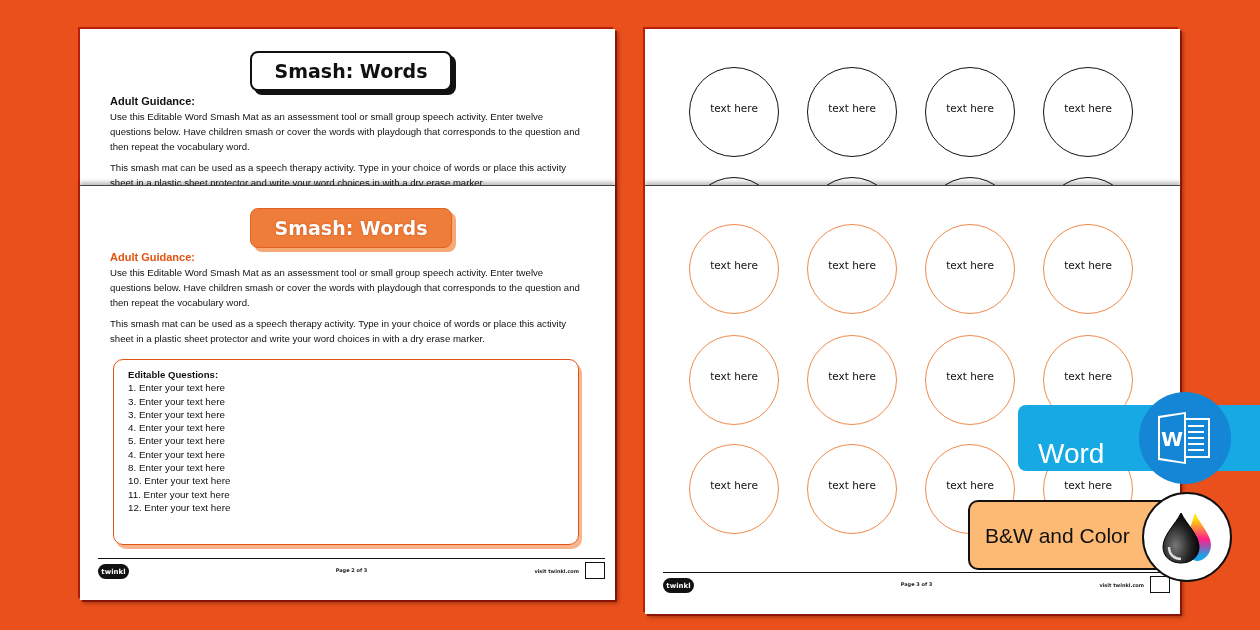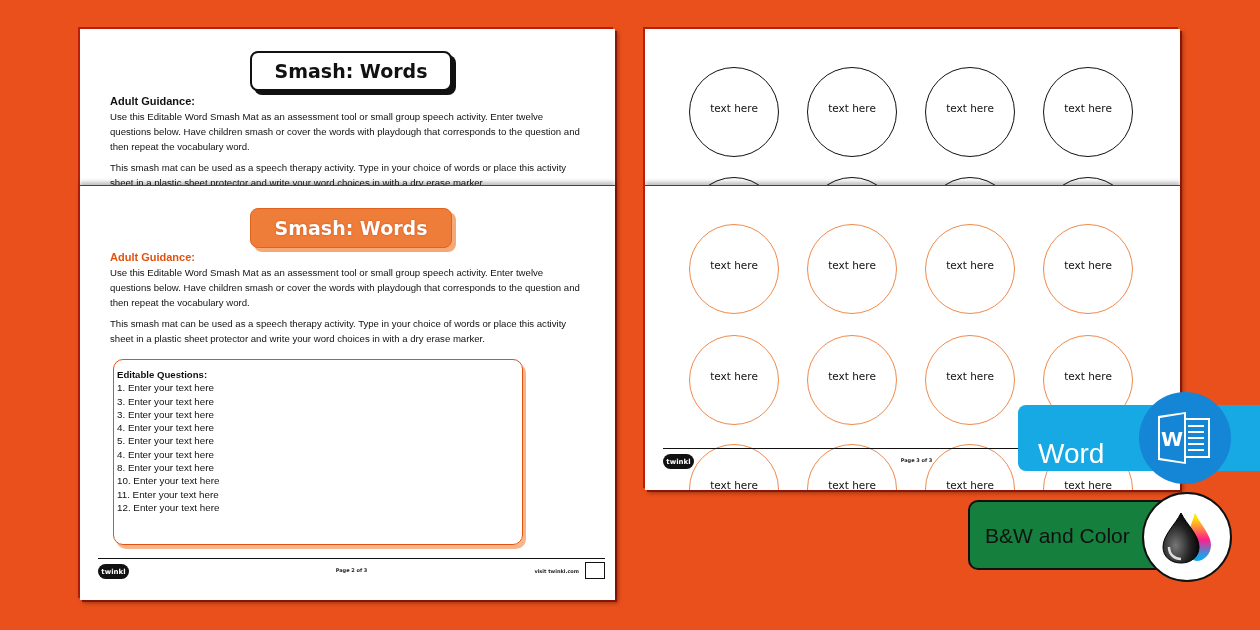--- a/index.html
+++ b/index.html
@@ -4,21 +4,21 @@
 <style>
   * { box-sizing: border-box; margin: 0; padding: 0; }
   html, body { width: 1260px; height: 630px; overflow: hidden; }
   body { background: #e9501b; font-family: "DejaVu Sans", sans-serif; position: relative; }
 
   .page {
     position: absolute; background: #eab308;
     box-shadow: -2px -2px 0 #b81e0a, 2px 2px 0 #8a1508, 3px 3px 4px rgba(0,0,0,0.35);
   }
   #left-page { left: 80px; top: 29px; width: 535px; height: 571px; }
-  #right-page { left: 645px; top: 29px; width: 535px; height: 461px; overflow: hidden; }
+  #right-page { left: 645px; top: 29px; width: 535px; height: 585px; overflow: hidden; }
 
   
   .sheet-back { position: absolute; left: 0; top: 0; width: 100%; height: 158px; overflow: hidden; background: #fff; }
   .sheet-front {
     position: absolute; left: 0; top: 156px; width: 100%; bottom: 0; background: #fff;
     border-top: 1px solid #444; box-shadow: 0 -3px 4px rgba(0,0,0,0.25);
   }
 
   .title-box {
     position: absolute; left: 170px; width: 202px; height: 40px; border-radius: 8px;
@@ -29,23 +29,23 @@
   .title-color { top: 22px; background: #ef7d3a; color: #fff; border: 1px solid #e06420; box-shadow: 4px 4px 0 #f6a877; text-shadow: 0 0 2px #c24a10; }
 
   .guidance { position: absolute; left: 30px; right: 30px; font-size: 9.6px; line-height: 15px; color: #111; font-family: "Liberation Sans", sans-serif; }
   .guidance .gh { font-weight: bold; font-size: 11px; }
   .guidance p { margin-bottom: 6px; }
   .g-bw { top: 65px; }
   .g-color { top: 64px; }
   .g-color .gh { color: #e2530f; }
 
   .questions-box {
-    position: absolute; left: 33px; top: 173px; width: 410px; height: 186px;
+    position: absolute; left: 33px; top: 173px; width: 466px; height: 186px;
     border: 1.5px solid #e2530f; border-radius: 10px; box-shadow: 3px 4px 0 #f8b48a;
-    padding: 8px 3px; font-family: "Liberation Sans", sans-serif; font-size: 9.8px; line-height: 13.3px; color: #111;
+    padding: 8px 14px; font-family: "Liberation Sans", sans-serif; font-size: 9.8px; line-height: 13.3px; color: #111;
   }
   .questions-box .qh { font-weight: bold; font-size: 9.6px; }
 
   .footer { position: absolute; left: 18px; right: 10px; bottom: 20px; height: 22px; border-top: 1.5px solid #111; }
   .logo { position: absolute; left: 0; top: 5px; width: 31px; height: 15px; background: #111; border-radius: 8px;
     color: #fff; font-size: 7px; font-weight: bold; display: flex; align-items: center; justify-content: center; }
   .page-num { position: absolute; left: 0; right: 0; top: 8px; text-align: center; font-size: 5px; font-weight: bold; color: #222; }
   .visit { position: absolute; right: 26px; top: 9px; font-size: 5px; font-weight: bold; color: #222; }
   .badge-mini { position: absolute; right: 0; top: 3px; width: 20px; height: 17px; border: 1px solid #111; background: #fff; }
 
@@ -65,21 +65,21 @@
   }
   #word-label { position: absolute; left: 20px; top: 33px; color: #fff; font-size: 28px; font-family: "Liberation Sans", sans-serif; }
   #word-icon-circle {
     position: absolute; left: 1139px; top: 392px; width: 92px; height: 92px; border-radius: 50%;
     background: #1586d6; display: flex; align-items: center; justify-content: center;
   }
 
   
   #bw-badge {
     position: absolute; left: 968px; top: 500px; width: 210px; height: 70px;
-    background: #15803d; border: 2px solid #111; border-radius: 10px;
+    background: #fdba74; border: 2px solid #111; border-radius: 10px;
   }
   #bw-label { position: absolute; left: 15px; top: 22px; font-size: 21px; color: #111; font-family: "Liberation Sans", sans-serif; }
   #bw-icon-circle {
     position: absolute; left: 1142px; top: 492px; width: 90px; height: 90px; border-radius: 50%;
     background: #fff; border: 2px solid #111; display: flex; align-items: center; justify-content: center;
   }
 </style>
 </head>
 <body>
 

